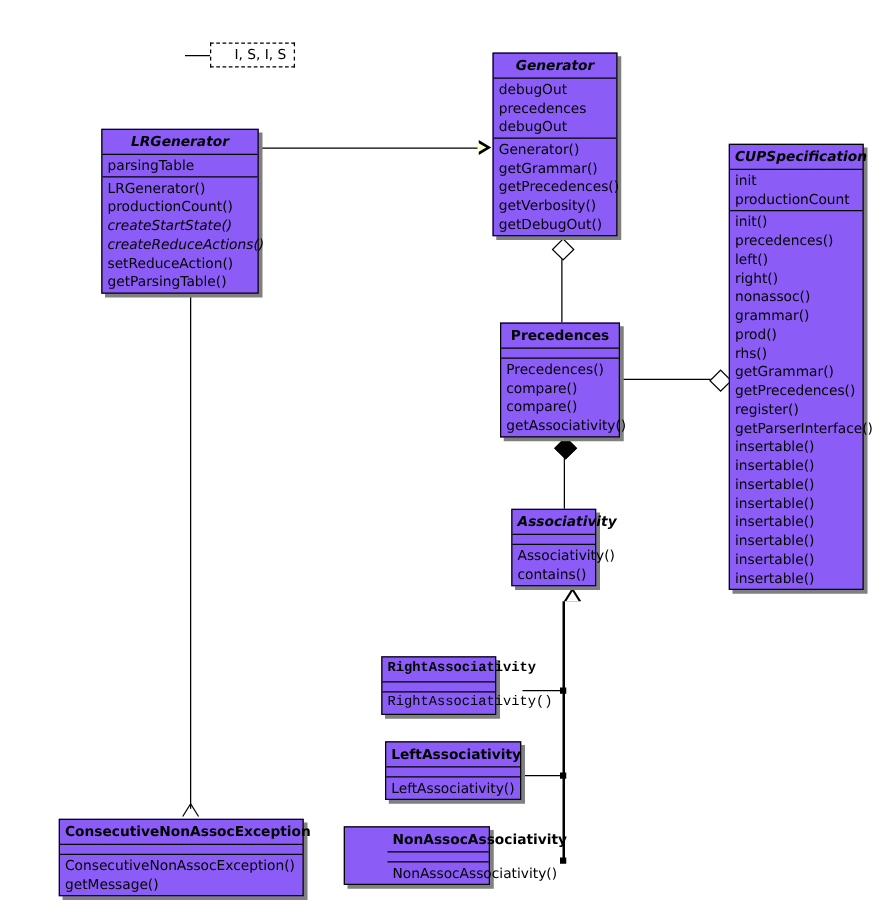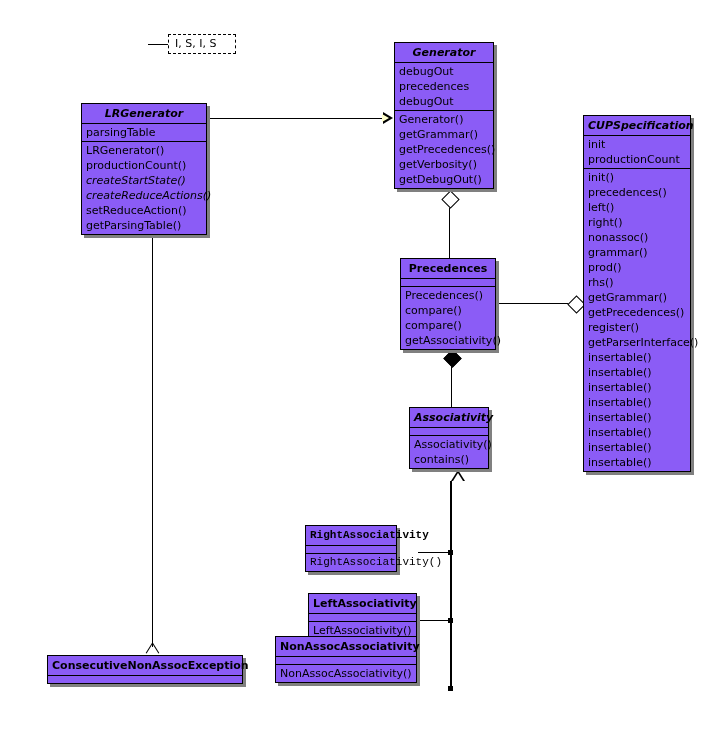--- a/index.html
+++ b/index.html
@@ -55,21 +55,21 @@
 
   
   .uml-note {
     position: absolute;
     box-sizing: border-box;
     background: #ffffff;
     border: 1px dashed #000000;
     font-size: 11px;
     line-height: 14px;
     color: #000000;
-    text-align: left;
+    text-align: right;
     padding: 2px 6px;
     white-space: nowrap;
     z-index: 6;
   }
 
   
   .edge-h, .edge-v {
     position: absolute;
     background: #000000;
     z-index: 2;
@@ -253,21 +253,21 @@
     <div class="uml-name">Precedences</div>
     <div class="uml-compartment empty"></div>
     <div class="uml-compartment">
       <div class="uml-member">Precedences()</div>
       <div class="uml-member">compare()</div>
       <div class="uml-member">compare()</div>
       <div class="uml-member">getAssociativity()</div>
     </div>
   </div>
 
-  <div class="uml-class" style="left:409px; top:407px; width:80px;">
+  <div class="uml-class" style="left:409px; top:407px; width:68px;">
     <div class="uml-name abstract">Associativity</div>
     <div class="uml-compartment empty"></div>
     <div class="uml-compartment">
       <div class="uml-member">Associativity()</div>
       <div class="uml-member">contains()</div>
     </div>
   </div>
 
   <div class="uml-class" style="left:305px; top:525px; width:92px;font-family:Liberation Mono, monospace;">
     <div class="uml-name">RightAssociativity</div>
@@ -278,26 +278,30 @@
   </div>
 
   <div class="uml-class" style="left:308px; top:593px; width:109px;">
     <div class="uml-name">LeftAssociativity</div>
     <div class="uml-compartment empty"></div>
     <div class="uml-compartment">
       <div class="uml-member">LeftAssociativity()</div>
     </div>
   </div>
 
-  <div class="uml-class" style="left:275px; top:636px; width:142px;">
+  <div class="uml-class" style="left:275px; top:661px; width:117px;padding-left:34px;">
     <div class="uml-name">NonAssocAssociativity</div>
     <div class="uml-compartment empty"></div>
     <div class="uml-compartment">
       <div class="uml-member">NonAssocAssociativity()</div>
     </div>
   </div>
 
   <div class="uml-class" style="left:47px; top:655px; width:196px;">
     <div class="uml-name">ConsecutiveNonAssocException</div>
     <div class="uml-compartment empty"></div>
+    <div class="uml-compartment">
+      <div class="uml-member">ConsecutiveNonAssocException()</div>
+      <div class="uml-member">getMessage()</div>
+    </div>
   </div>
 
 </div>
 
 </body></html>

